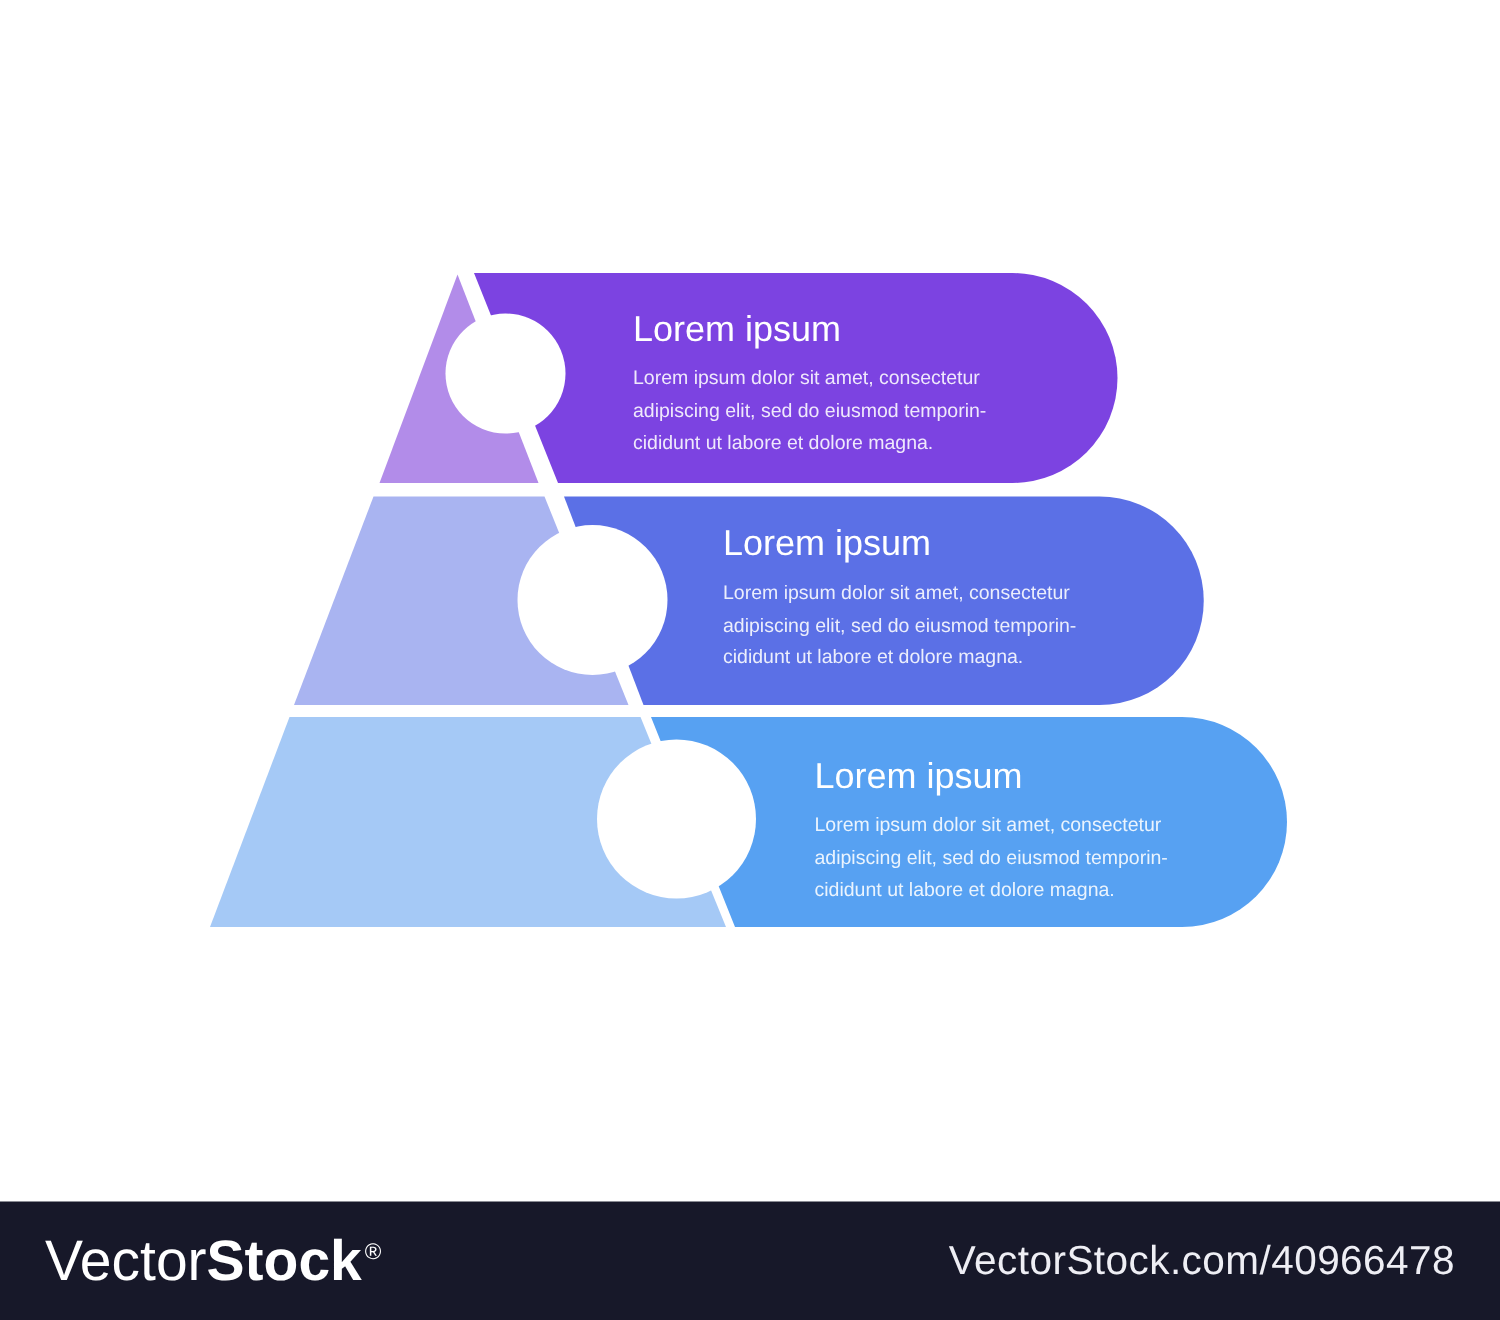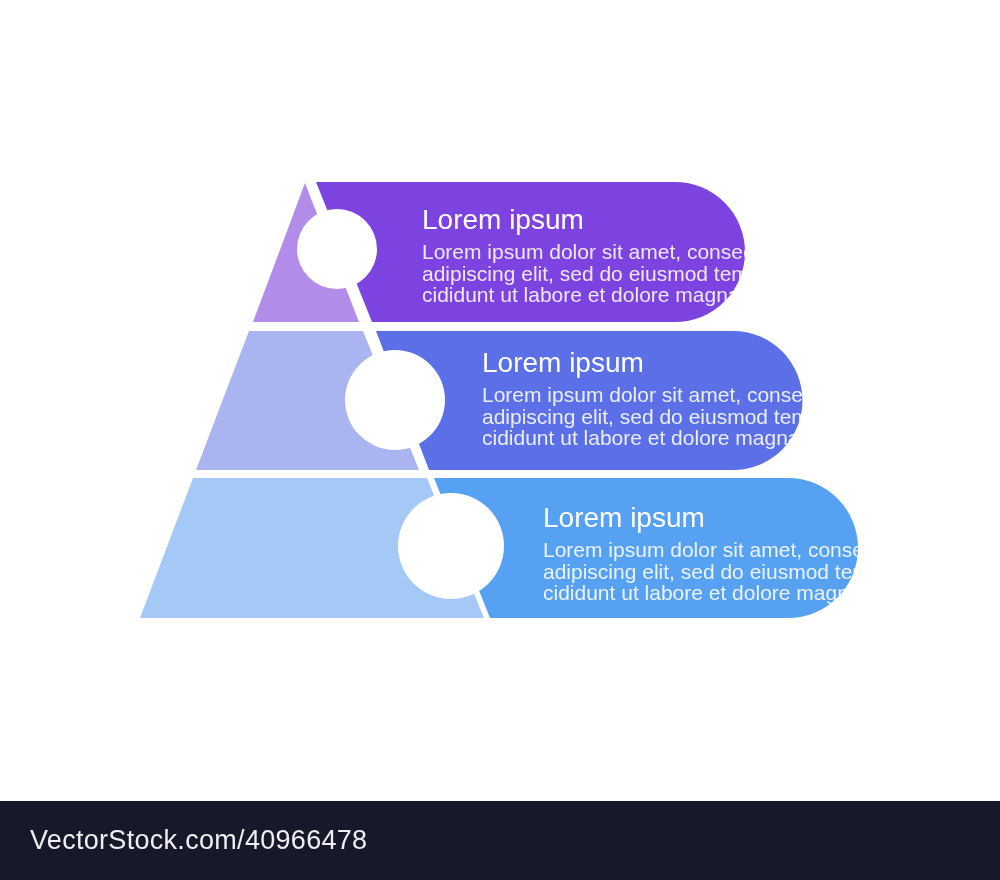--- a/index.html
+++ b/index.html
@@ -15,28 +15,28 @@
     position: absolute;
     left: 0; top: 0;
     width: 1000px; height: 880px;
     display: block;
   }
   .card {
     position: absolute;
     color: #ffffff;
   }
   .card-title {
-    font-size: 28px;
+    font-size: 24px;
     font-weight: 400;
     line-height: 30px;
     color: #ffffff;
     margin-bottom: 6px;
   }
   .card-body {
-    font-size: 21px;
+    font-size: 13px;
     line-height: 21.5px;
     font-weight: 400;
     color: rgba(255,255,255,0.88);
   }
   .card1 { left: 422px; top: 205px; }
   .card2 { left: 482px; top: 348px; }
   .card3 { left: 543px; top: 503px; }
 
   .footer-bar {
     position: absolute;
@@ -112,16 +112,19 @@
   <div class="card card3">
     <div class="card-title">Lorem ipsum</div>
     <div class="card-body">
       <div>Lorem ipsum dolor sit amet, consectetur</div>
       <div>adipiscing elit, sed do eiusmod temporin-</div>
       <div>cididunt ut labore et dolore magna.</div>
     </div>
   </div>
 
   <div class="footer-bar">
+    <div class="logo">
+      <span class="logo-light">Vector</span><span class="logo-bold">Stock</span><span class="logo-reg">®</span>
+    </div>
     <div class="footer-url">VectorStock.com/40966478</div>
   </div>
 
 </div>
 
 </body></html>

